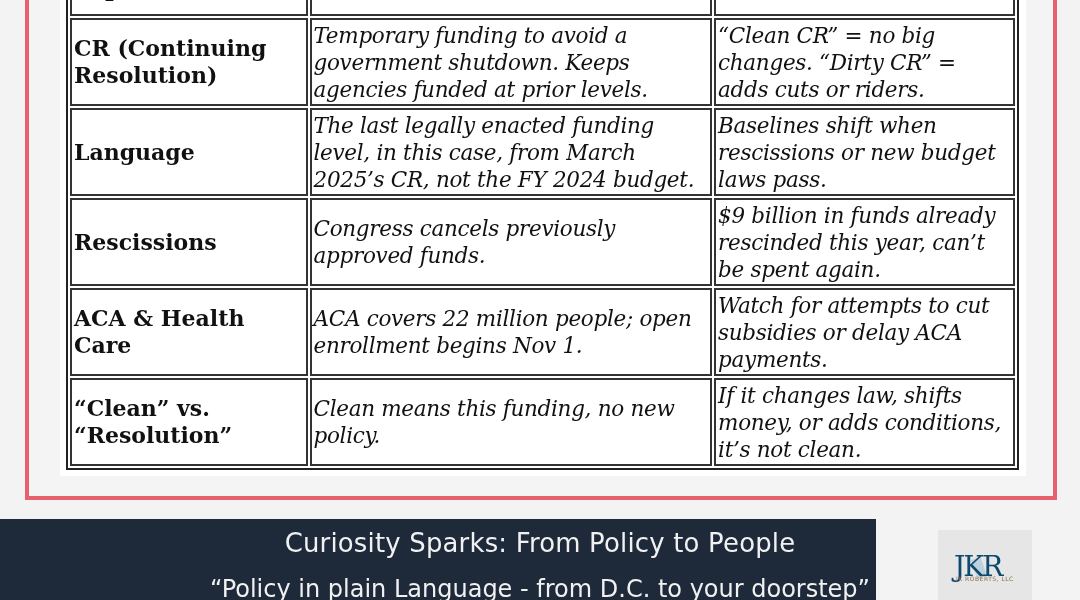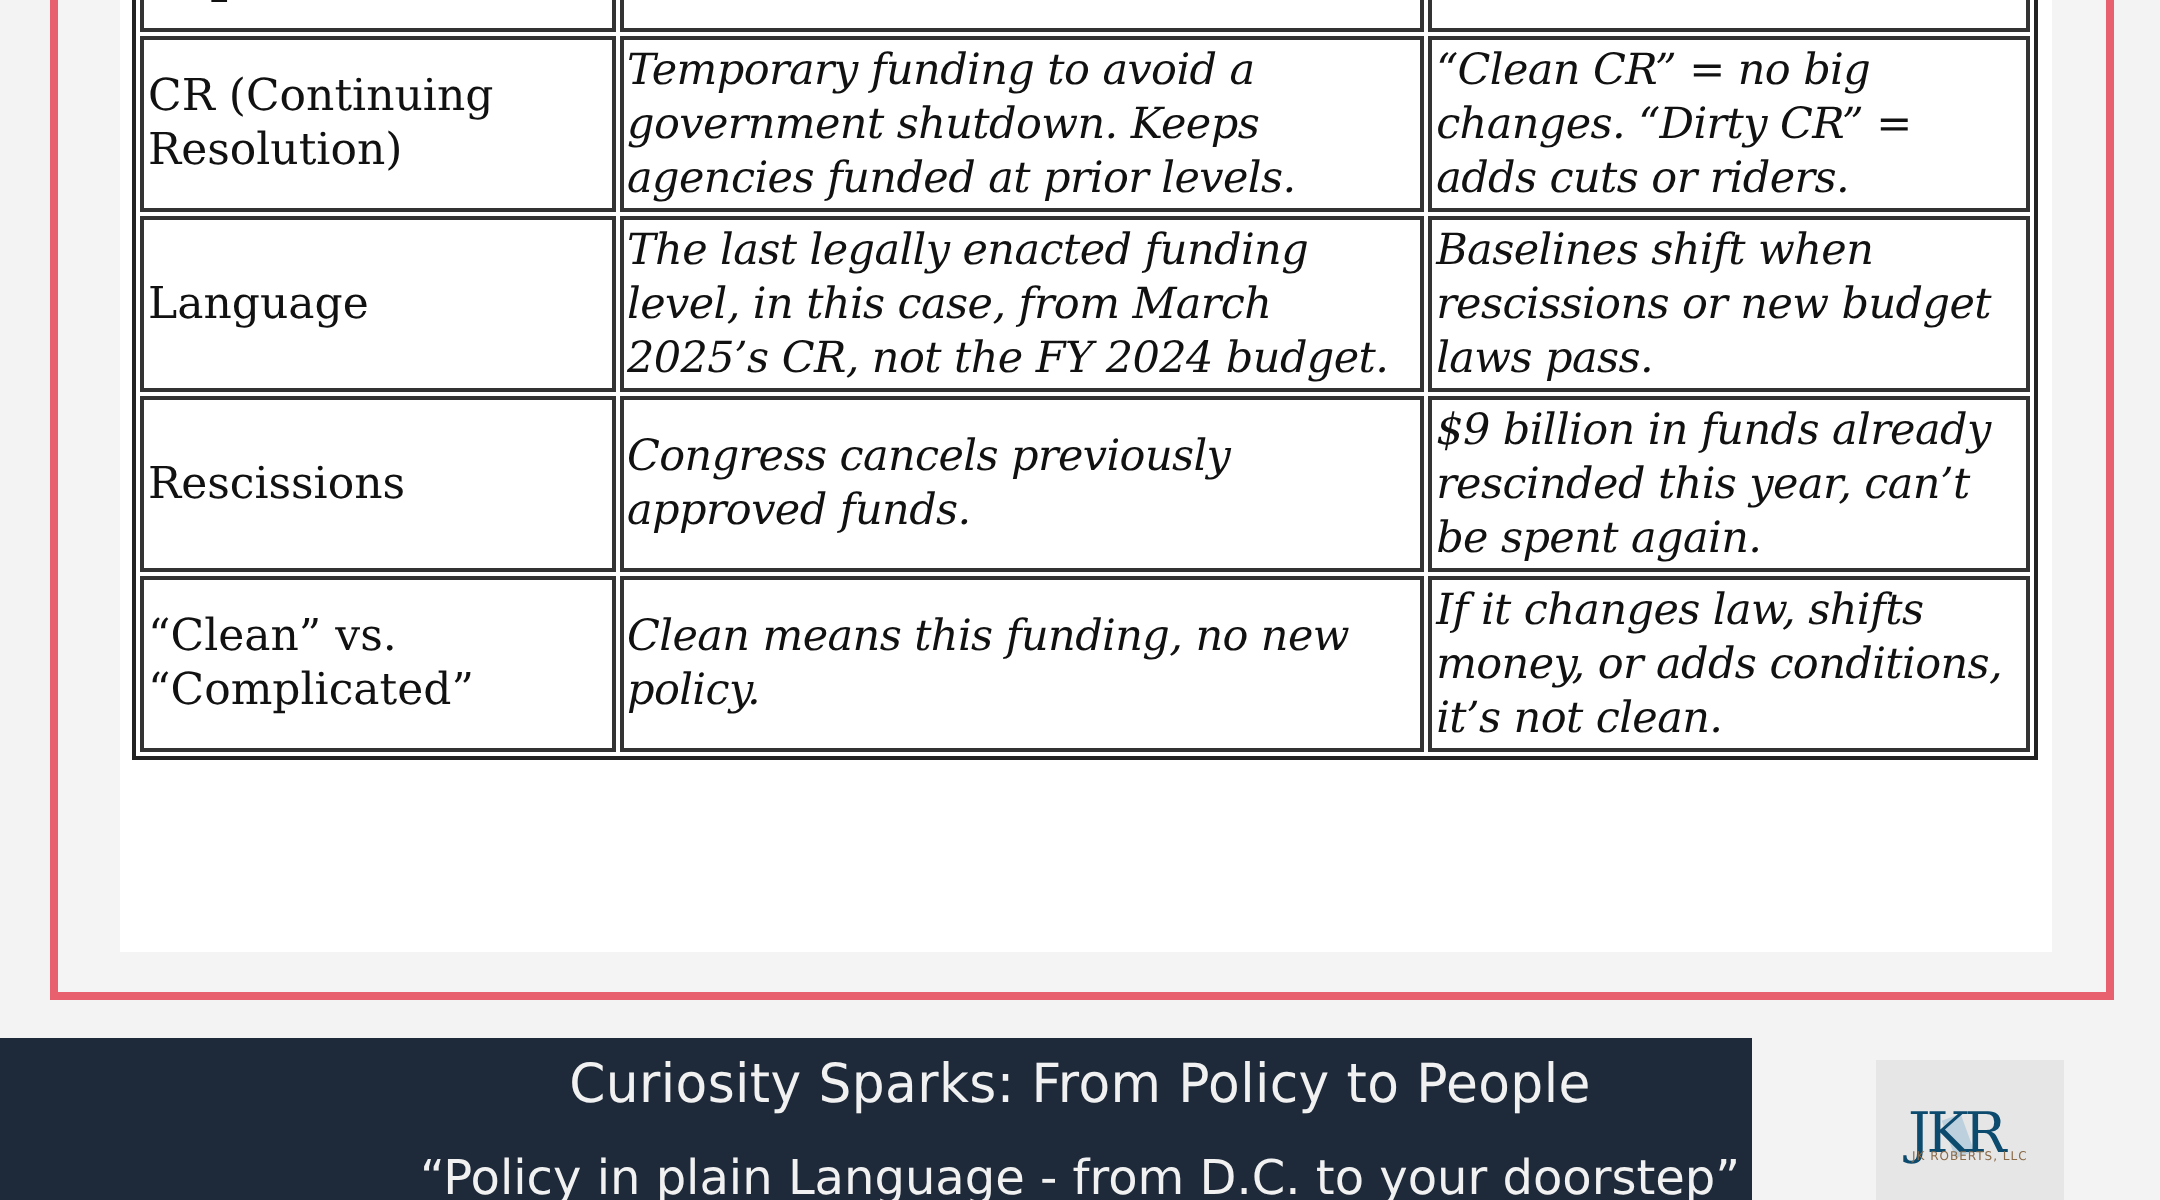--- a/index.html
+++ b/index.html
@@ -29,21 +29,21 @@
       vertical-align:middle;
       color:#111;
       line-height:27px;
       overflow:hidden;
     }
     table.gloss th {
       height:40px; text-align:left; font-size:24px; font-weight:bold;
       vertical-align:top; line-height:28px;
     }
     table.gloss tr.row td { height:84px; }
-    td.topic { font-weight:normal; font-size:22px; line-height:28px; }
+    td.topic { font-weight:bold; font-size:22px; line-height:28px; }
     td.desc { font-size:21.5px; font-family:"DejaVu Serif", serif; letter-spacing:-0.3px;font-style:italic; }
     col.c1 { width:236px; }
     col.c2 { width:400px; }
     col.c3 { width:299px; }
 
     .footer {
       position:absolute; left:0; top:519px; width:876px; height:81px;
       background:#1e2a3a;
     }
     .footer-title {
@@ -101,21 +101,26 @@
     <td class="topic">Language</td>
     <td class="desc">The last legally enacted funding level, in this case, from March 2025’s CR, not the FY 2024 budget.</td>
     <td class="desc">Baselines shift when rescissions or new budget laws pass.</td>
   </tr>
   <tr class="row">
     <td class="topic">Rescissions</td>
     <td class="desc">Congress cancels previously approved funds.</td>
     <td class="desc">$9 billion in funds already rescinded this year, can’t be spent again.</td>
   </tr>
   <tr class="row">
-    <td class="topic">“Clean” vs. “Complicated”</td>
+    <td class="topic">ACA &amp; Health Care</td>
+    <td class="desc">ACA covers 22 million people; open enrollment begins Nov 1.</td>
+    <td class="desc">Watch for attempts to cut subsidies or delay ACA payments.</td>
+  </tr>
+  <tr class="row">
+    <td class="topic">“Clean” vs. “Resolution”</td>
     <td class="desc">Clean means this funding, no new policy.</td>
     <td class="desc">If it changes law, shifts money, or adds conditions, it’s not clean.</td>
   </tr>
 </tbody>
   </table>
 
 <div class="footer">
   <div class="footer-title">Curiosity Sparks: From Policy to People</div>
   <div class="footer-tagline">“Policy in plain Language - from D.C. to your doorstep”</div>
 </div>

